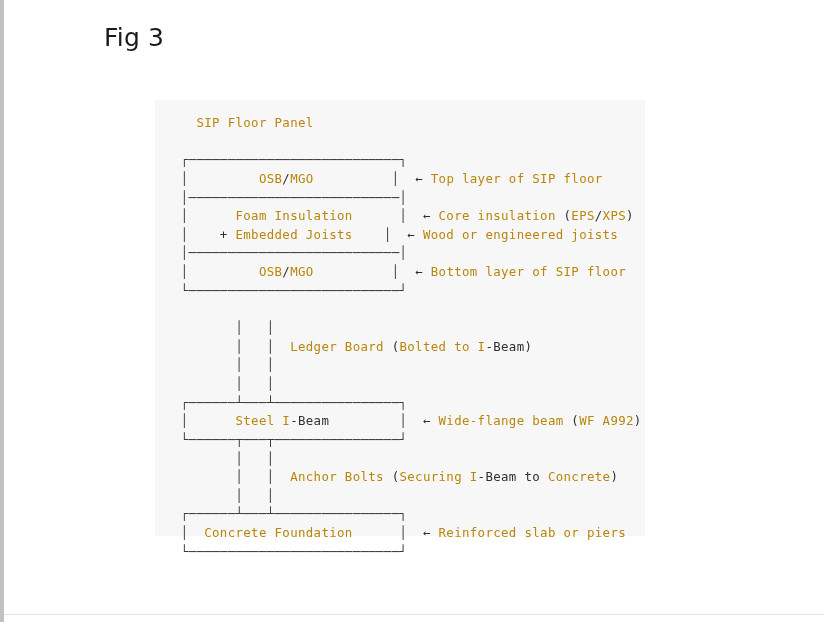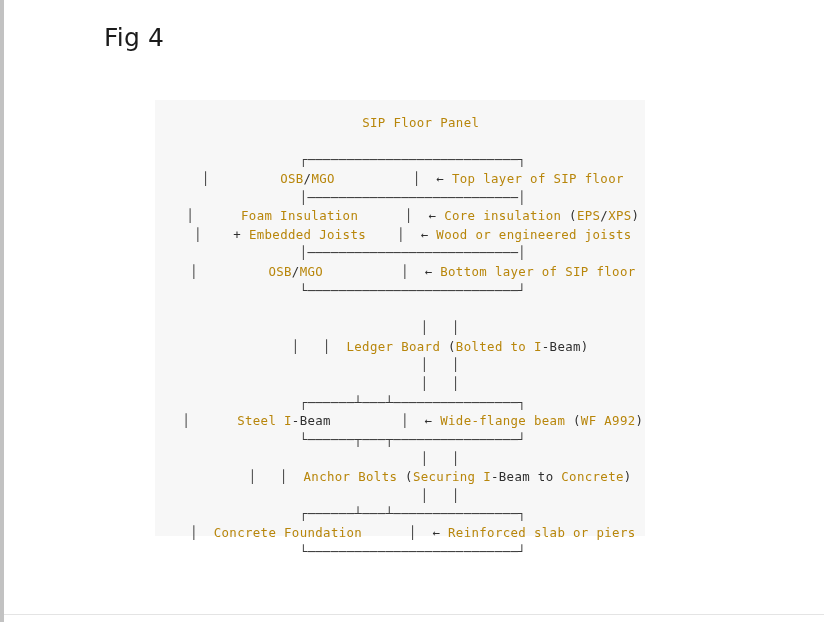--- a/index.html
+++ b/index.html
@@ -79,17 +79,17 @@
   .bx   { color: #3a3a3a; }         
   .ln   { display: block; height: 18.65px; }
 </style>
 <style>.kw{color:#b8860b;}.pn{color:#2f2f2f;}</style></head>
 <body style="background: rgb(255, 255, 255);">
 
 <div id="page-canvas" style="background: rgb(255, 255, 255);"></div>
 <div id="page-left-rail" style="background: rgb(194, 194, 194);"></div>
 <div id="page-bottom-rule" style="background: rgb(228, 228, 228);"></div>
 
-<div id="fig-title">Fig 4</div>
+<div id="fig-title">Fig 3</div>
 
-<div id="diagram-card" style="background: rgb(247, 247, 247); text-align: center;">
+<div id="diagram-card" style="background: rgb(247, 247, 247);">
   <pre id="ascii-art"><span class="ln"><span class="pn">   </span><span class="kw">SIP Floor Panel</span></span><span class="ln"><span class="pn"> </span></span><span class="ln"><span class="bx"> ┌───────────────────────────┐</span></span><span class="ln"><span class="bx"> │         </span><span class="kw">OSB</span><span class="pn">/</span><span class="kw">MGO</span><span class="bx">          │  </span><span class="pn">← </span><span class="kw">Top layer of SIP floor</span></span><span class="ln"><span class="bx"> │───────────────────────────│</span></span><span class="ln"><span class="bx"> │      </span><span class="kw">Foam Insulation</span><span class="bx">      │  </span><span class="pn">← </span><span class="kw">Core insulation </span><span class="pn">(</span><span class="kw">EPS</span><span class="pn">/</span><span class="kw">XPS</span><span class="pn">)</span></span><span class="ln"><span class="bx"> │    </span><span class="pn">+ </span><span class="kw">Embedded Joists</span><span class="bx">    │  </span><span class="pn">← </span><span class="kw">Wood or engineered joists</span></span><span class="ln"><span class="bx"> │───────────────────────────│</span></span><span class="ln"><span class="bx"> │         </span><span class="kw">OSB</span><span class="pn">/</span><span class="kw">MGO</span><span class="bx">          │  </span><span class="pn">← </span><span class="kw">Bottom layer of SIP floor</span></span><span class="ln"><span class="bx"> └───────────────────────────┘</span></span><span class="ln"><span class="pn"> </span></span><span class="ln"><span class="bx">        │   │</span></span><span class="ln"><span class="bx">        │   │  </span><span class="kw">Ledger Board </span><span class="pn">(</span><span class="kw">Bolted to </span><span class="kw">I</span><span class="pn">-Beam</span><span class="pn">)</span></span><span class="ln"><span class="bx">        │   │</span></span><span class="ln"><span class="bx">        │   │</span></span><span class="ln"><span class="bx"> ┌──────┴───┴────────────────┐</span></span><span class="ln"><span class="bx"> │      </span><span class="kw">Steel </span><span class="kw">I</span><span class="pn">-Beam</span><span class="bx">         │  </span><span class="pn">← </span><span class="kw">Wide-flange beam </span><span class="pn">(</span><span class="kw">WF A992</span><span class="pn">)</span></span><span class="ln"><span class="bx"> └──────┬───┬────────────────┘</span></span><span class="ln"><span class="bx">        │   │</span></span><span class="ln"><span class="bx">        │   │  </span><span class="kw">Anchor Bolts </span><span class="pn">(</span><span class="kw">Securing </span><span class="kw">I</span><span class="pn">-Beam to </span><span class="kw">Concrete</span><span class="pn">)</span></span><span class="ln"><span class="bx">        │   │</span></span><span class="ln"><span class="bx"> ┌──────┴───┴────────────────┐</span></span><span class="ln"><span class="bx"> │  </span><span class="kw">Concrete Foundation</span><span class="bx">      │  </span><span class="pn">← </span><span class="kw">Reinforced slab or piers</span></span><span class="ln"><span class="bx"> └───────────────────────────┘</span></span></pre>
 </div>
 
 </body></html>

